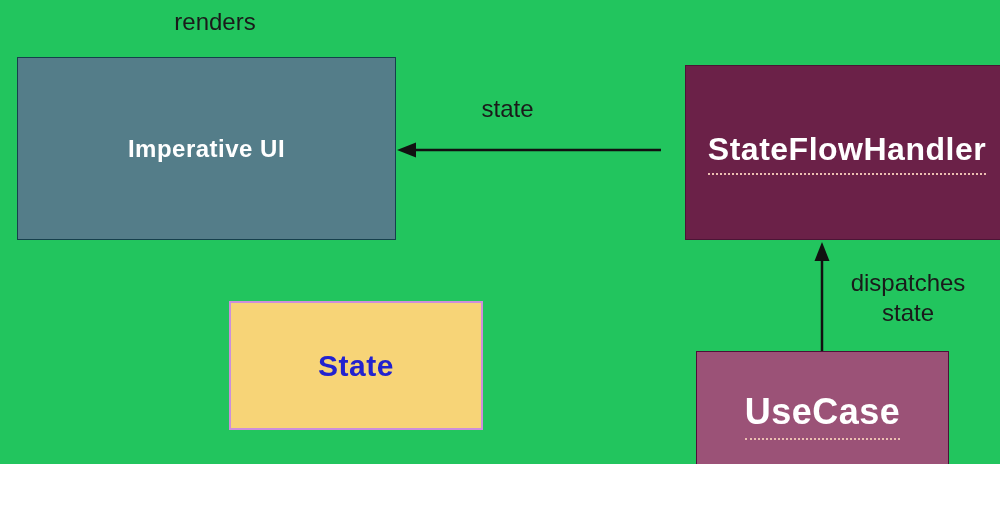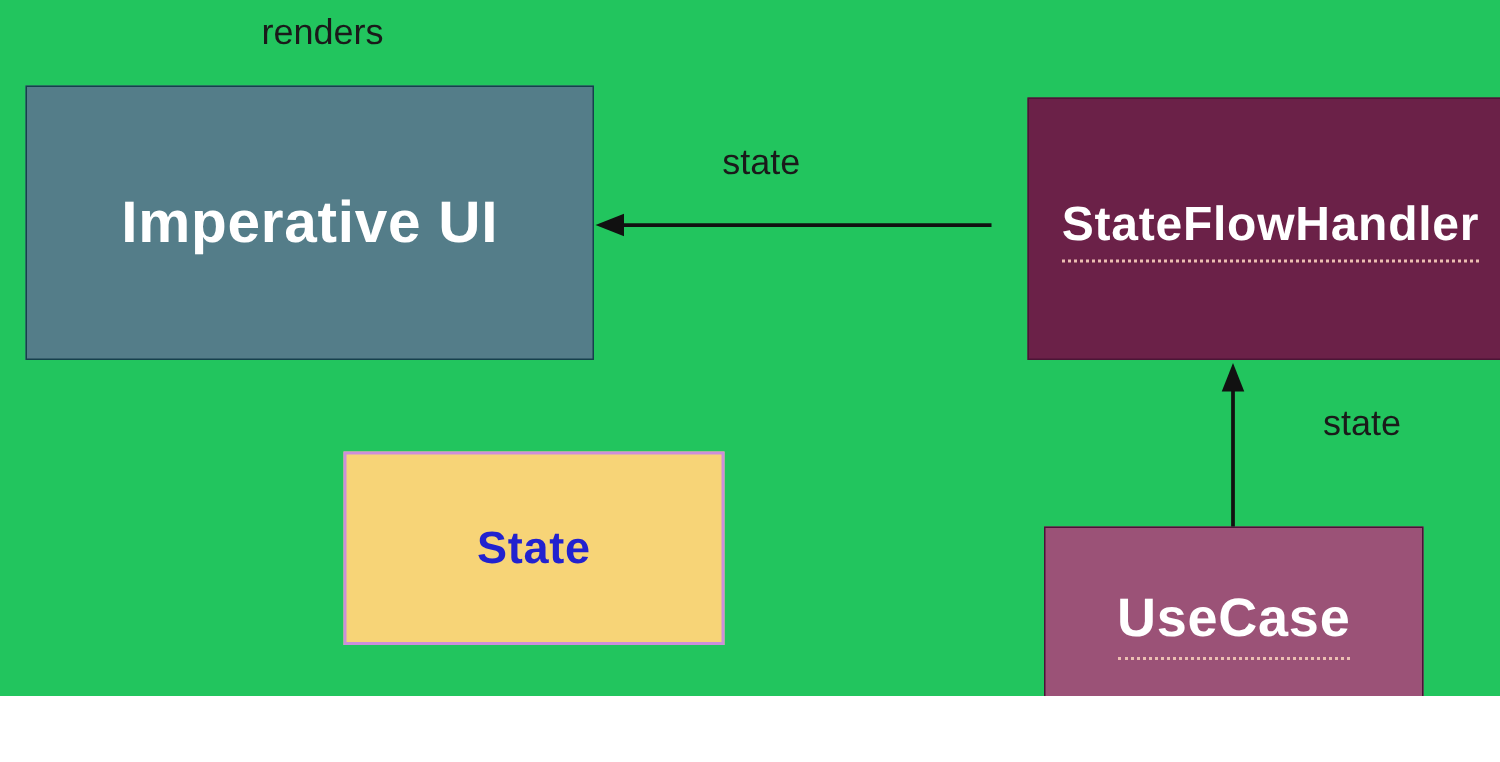--- a/index.html
+++ b/index.html
@@ -27,21 +27,21 @@
     font-weight: bold;
     letter-spacing: 0.5px;
   }
   #node-imperative-ui {
     left: 17px; top: 57px; width: 379px; height: 183px;
     background: #547d89;
     border: 1px solid #16404c;
   }
   #node-imperative-ui .node-label {
     color: #ffffff;
-    font-size: 39px;
+    font-size: 24px;
     text-align: center;
   }
   #node-state-flow-handler {
     left: 661px; top: 65px; width: 324px; height: 175px;
     background: #6b2148;
     border: 1px solid #4c1536;
     margin-left: 24px;
   }
   #node-state-flow-handler .node-label {
     color: #ffffff;
@@ -97,20 +97,21 @@
 
 <div id="canvas">
 
   <div class="edge-label" id="label-renders">renders</div>
 
   <div class="edge-label" id="label-communicates">
     <div>state</div>
   </div>
 
   <div class="edge-label" id="label-dispatches">
+    <div>dispatches</div>
     <div>state</div>
   </div>
 
   <div class="node" id="node-imperative-ui">
     <span class="node-label">Imperative UI</span>
   </div>
 
   <div class="node" id="node-state-flow-handler">
     <span class="node-label dotted-underline">StateFlowHandler</span>
   </div>

